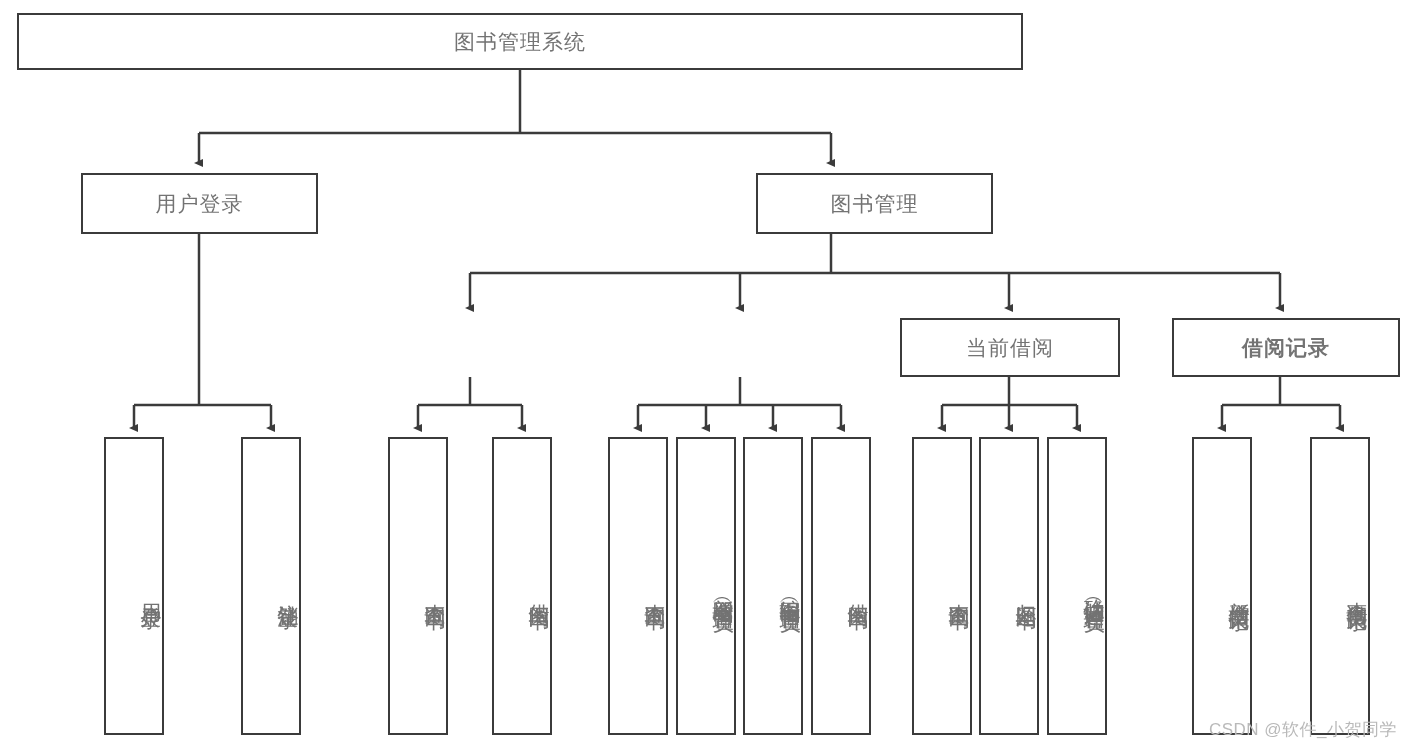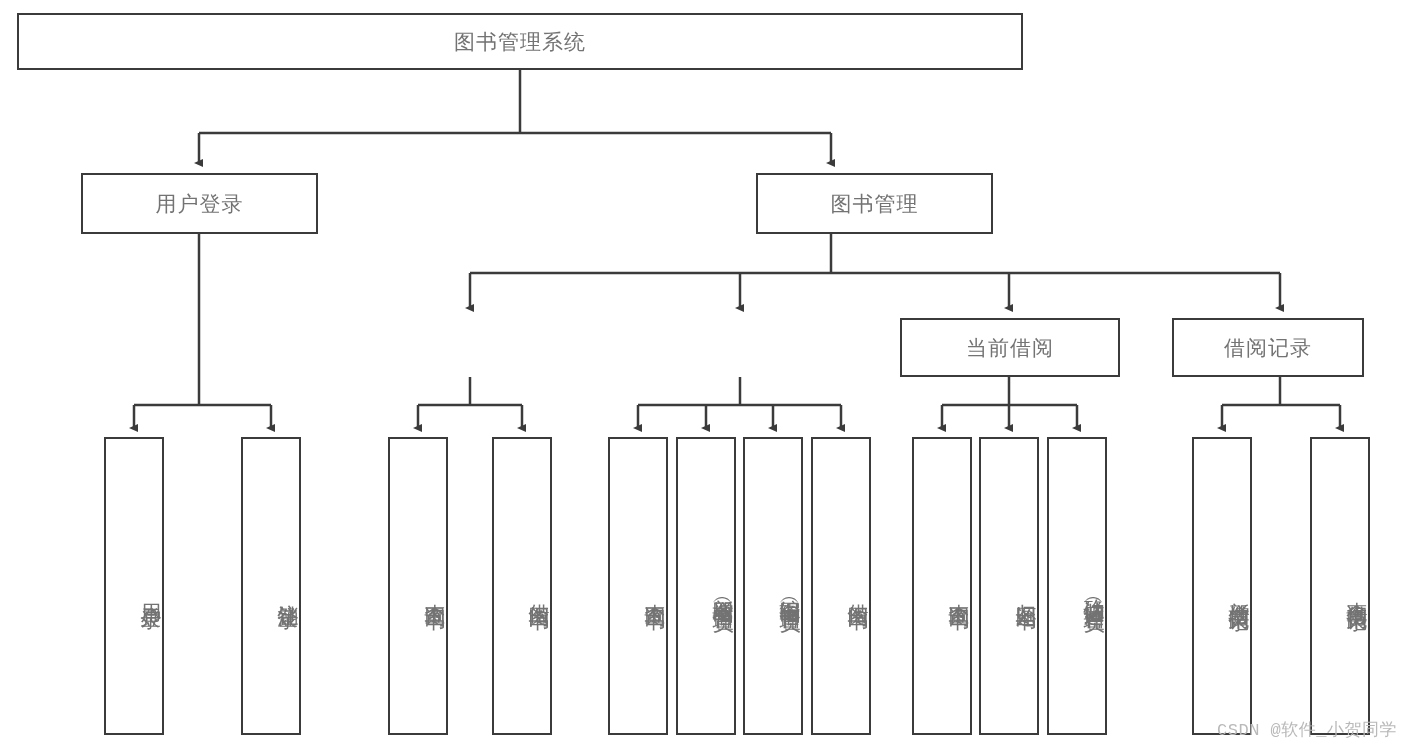--- a/index.html
+++ b/index.html
@@ -55,21 +55,20 @@
     pointer-events: none;
   }
   .watermark {
     position: absolute;
     right: 8px;
     bottom: 6px;
     font-size: 17px;
     color: #b9b9b9;
     letter-spacing: 0.5px;
     white-space: nowrap;
-    font-family: Liberation Mono, monospace;
   }
 </style>
 </head>
 <body>
 
 <div id="canvas">
 
   <svg class="edges" viewBox="0 0 1405 747">
     <defs>
       <marker id="arrow" markerWidth="10" markerHeight="10" refX="5" refY="5" orient="auto" markerUnits="userSpaceOnUse">
@@ -127,21 +126,21 @@
   <div class="node h" style="left:81px; top:173px; width:237px; height:61px;">
     <span>用户登录</span>
   </div>
   <div class="node h" style="left:712px; top:173px; width:237px; height:61px;margin-left:44px;">
     <span>图书管理</span>
   </div>
 
   <div class="node h" style="left:900px; top:318px; width:220px; height:59px;">
     <span>当前借阅</span>
   </div>
-  <div class="node h" style="left:1172px; top:318px; width:192px; height:59px;">
+  <div class="node h" style="left:1172px; top:318px; width:228px; height:59px;font-weight:bold;">
     <span>借阅记录</span>
   </div>
 
   <div class="node v" style="left:104px; top:437px; width:60px; height:298px;">
     <span class="vtext">用户登录</span>
   </div>
   <div class="node v" style="left:241px; top:437px; width:60px; height:298px;">
     <span class="vtext">注销登录</span>
   </div>
 

